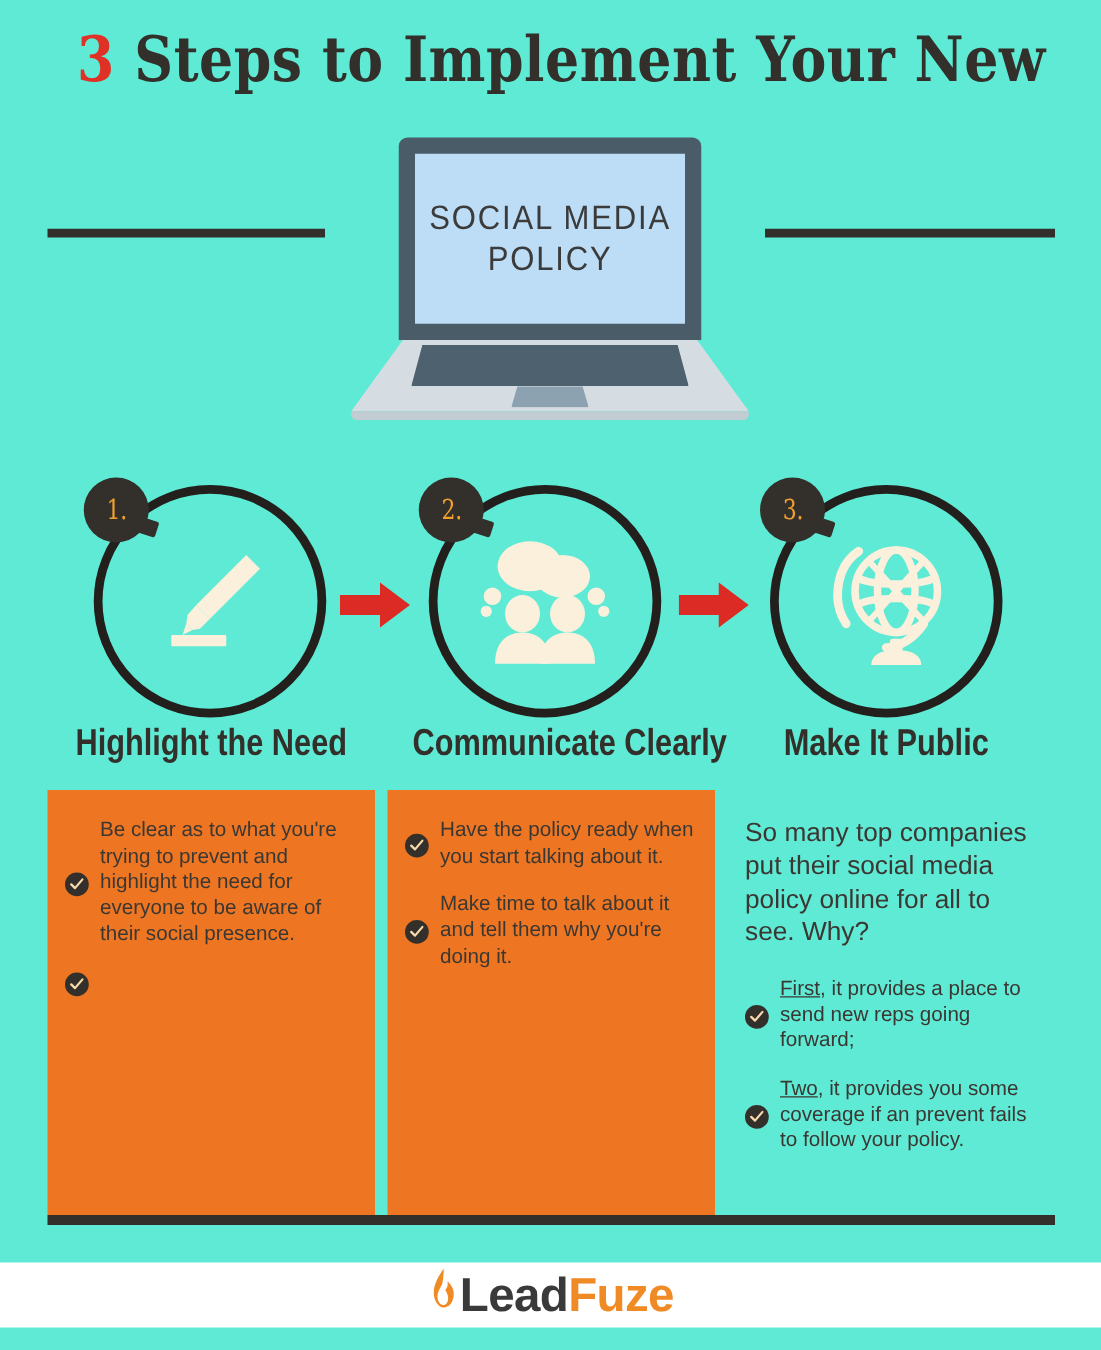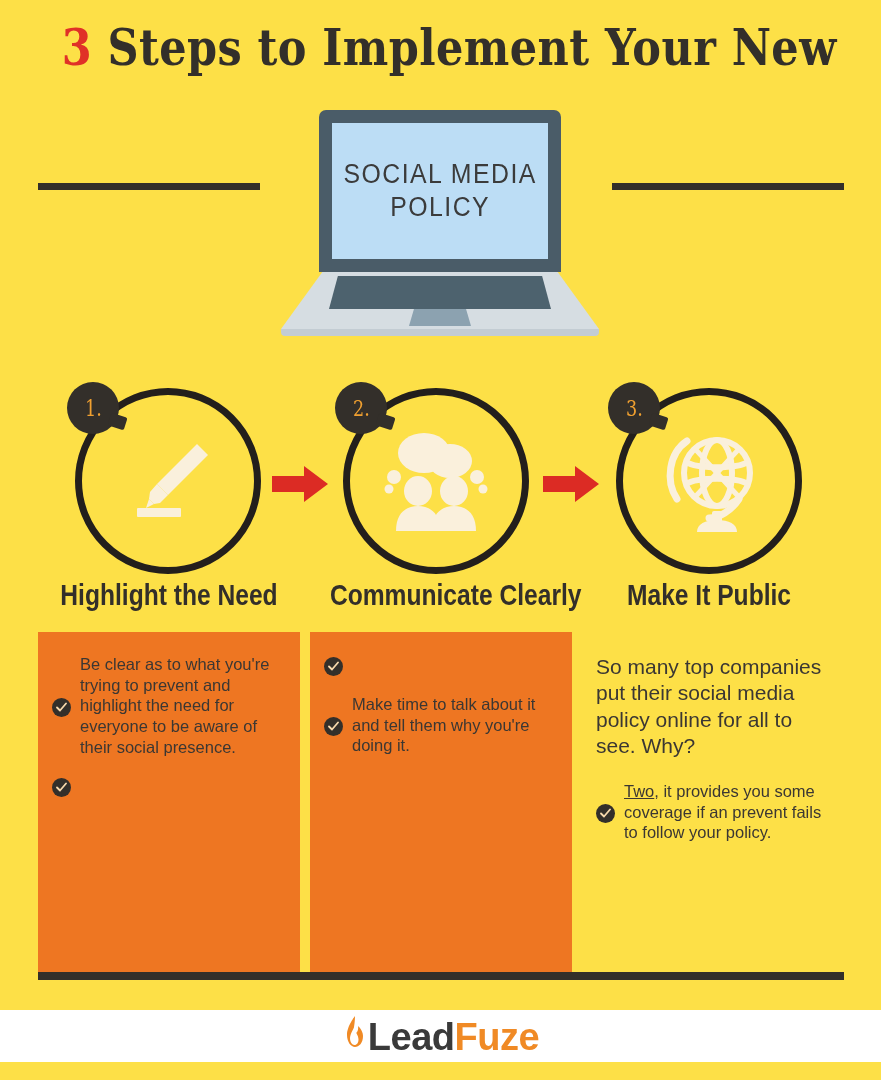--- a/index.html
+++ b/index.html
@@ -7,21 +7,21 @@
     padding: 0;
     background: #ffffff;
   }
   body {
     font-family: "Liberation Sans", sans-serif;
   }
   #infographic {
     position: relative;
     width: 881px;
     height: 1080px;
-    background: #fde047;
+    background: #5eead4;
     overflow: hidden;
   }
 
   
   .title-wrap {
     position: absolute;
     top: 22px;
     left: 0;
     width: 881px;
     text-align: center;
@@ -453,33 +453,42 @@
       </div>
     </div>
 
     <div class="panel panel-2">
       <div class="bullet">
         <span class="check">
           <svg width="11" height="11" viewBox="0 0 11 11">
               <path d="M1 5.5 L4 8.5 L10 1.5" fill="none" stroke="#f7d9ad" stroke-width="1.8" stroke-linecap="round" stroke-linejoin="round"></path>
             </svg>
         </span>
+        <span class="bullet-text">Have the policy ready when you start talking about it.</span>
       </div>
       <div class="bullet">
         <span class="check">
           <svg width="11" height="11" viewBox="0 0 11 11">
               <path d="M1 5.5 L4 8.5 L10 1.5" fill="none" stroke="#f7d9ad" stroke-width="1.8" stroke-linecap="round" stroke-linejoin="round"></path>
             </svg>
         </span>
         <span class="bullet-text">Make time to talk about it and tell them why you're doing it.</span>
       </div>
     </div>
 
     <div class="panel panel-3">
       <div class="lead-text">So many top companies put their social media policy online for all to see. Why?</div>
+      <div class="bullet">
+        <span class="check">
+          <svg width="11" height="11" viewBox="0 0 11 11">
+              <path d="M1 5.5 L4 8.5 L10 1.5" fill="none" stroke="#f7d9ad" stroke-width="1.8" stroke-linecap="round" stroke-linejoin="round"></path>
+            </svg>
+        </span>
+        <span class="bullet-text"><span class="u">First</span><span>, it provides a place to send new reps going forward;</span></span>
+      </div>
       <div class="bullet">
         <span class="check">
           <svg width="11" height="11" viewBox="0 0 11 11">
               <path d="M1 5.5 L4 8.5 L10 1.5" fill="none" stroke="#f7d9ad" stroke-width="1.8" stroke-linecap="round" stroke-linejoin="round"></path>
             </svg>
         </span>
         <span class="bullet-text"><span class="u">Two</span><span>, it provides you some coverage if an prevent fails to follow your policy.</span></span>
       </div>
     </div>
 

